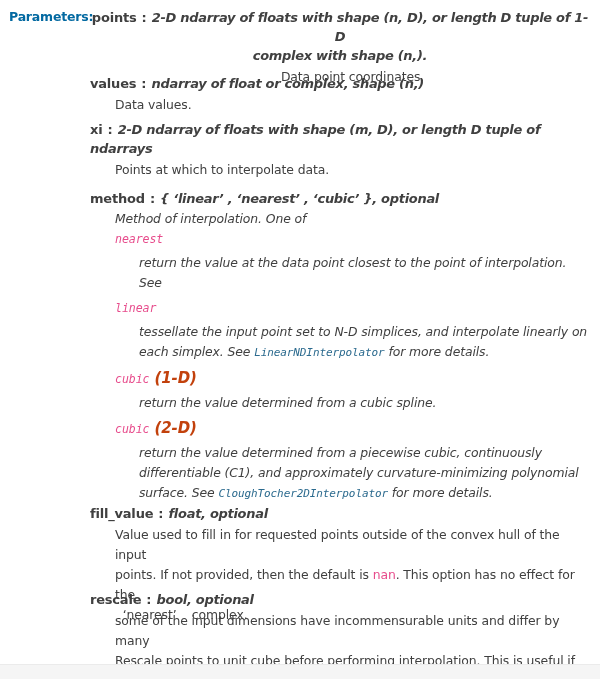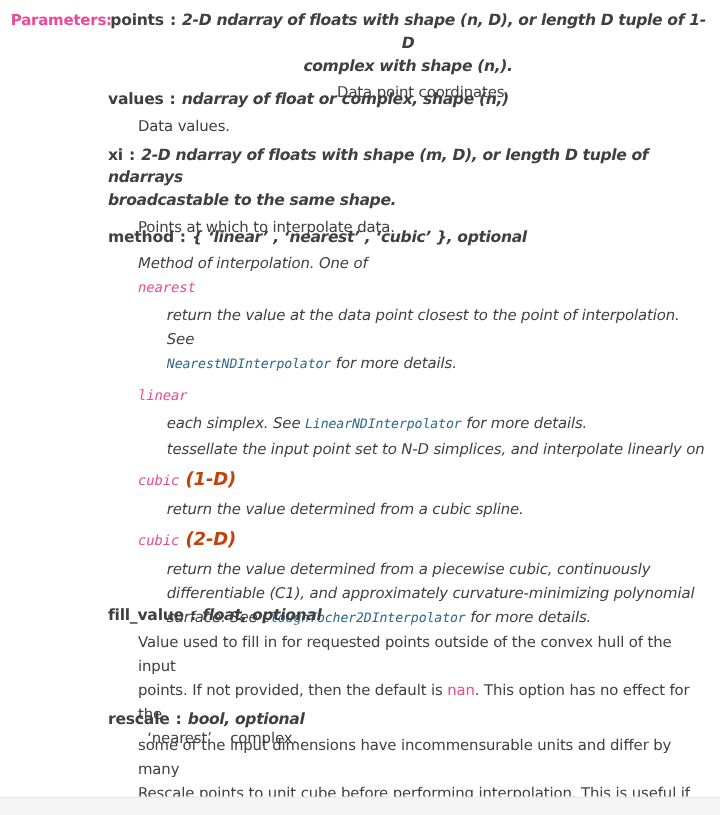--- a/index.html
+++ b/index.html
@@ -3,21 +3,21 @@
 <meta charset="utf-8">
 <style>
   html, body { margin: 0; padding: 0; }
   body {
     width: 600px; height: 679px; overflow: hidden; background: #ffffff;
     font-family: "DejaVu Sans", "Liberation Sans", sans-serif;
     color: #404040; position: relative;
   }
   .doc { position: absolute; left: 0; top: 0; width: 600px; height: 664px; overflow: hidden; }
   .field-label {
-    position: absolute; left: 9px; top: 9px; font-weight: bold; font-size: 12.5px; color: #ec4899;
+    position: absolute; left: 9px; top: 9px; font-weight: bold; font-size: 12.5px; color: #0369a1;
     letter-spacing: -0.2px;
   }
   .param { position: absolute; left: 90px; width: 500px; }
   .sig { font-size: 13px; line-height: 19px; color: #404040; }
   .pname { font-weight: bold; letter-spacing: -0.2px; }
   .colon { font-weight: bold; padding: 0 5px; }
   .ptype { font-style: italic; font-weight: bold; letter-spacing: -0.3px; }
   .desc { font-size: 12.4px; line-height: 20px; margin-left: 25px; color: #404040; margin-top: 2px; letter-spacing: -0.1px; }
   .sub-term { font-family: "DejaVu Sans Mono", "Liberation Mono", monospace; color: #e74c8c; font-size: 11.6px; }
   .sub-suffix { font-weight: bold; color: #c2410c; font-size: 15px; }
@@ -47,44 +47,42 @@
     <div class="sig">
       <span class="pname">values</span><span class="colon">:</span><span class="ptype">ndarray of float or complex, shape (n,)</span>
     </div>
     <div class="desc">Data values.</div>
   </div>
 
   <div class="param" style="top:120px;">
     <div class="sig">
       <span class="pname">xi</span><span class="colon">:</span><span class="ptype">2-D ndarray of floats with shape (m, D), or length D tuple of ndarrays</span>
     </div>
-    <div class="sig ptype">broadcastable to the same shape.</div>
     <div class="desc">Points at which to interpolate data.</div>
   </div>
 
   <div class="param" style="top:189px;">
     <div class="sig">
       <span class="pname">method</span><span class="colon">:</span><span class="ptype">{ ‘linear’ ,  ‘nearest’ ,  ‘cubic’ }, optional</span>
     </div>
     <div class="desc" style="margin-top:1px;font-style:italic;">
       <div>Method of interpolation. One of</div>
 
       <div style="margin-top:0px;">
         <div><span class="sub-term">nearest</span></div>
         <div class="sub-desc" style="margin-top:4px;">
           <div>return the value at the data point closest to the point of interpolation. See</div>
-          <div><span class="code-link">NearestNDInterpolator</span><span> for more details.</span></div>
         </div>
       </div>
 
       <div style="margin-top:5px;">
         <div><span class="sub-term">linear</span></div>
         <div class="sub-desc" style="margin-top:4px;">
+          <div>tessellate the input point set to N-D simplices, and interpolate linearly on</div>
           <div><span>each simplex. See </span><span class="code-link">LinearNDInterpolator</span><span> for more details.</span></div>
-          <div>tessellate the input point set to N-D simplices, and interpolate linearly on</div>
         </div>
       </div>
 
       <div style="margin-top:5px;">
         <div><span class="sub-term">cubic</span><span class="sub-suffix"> (1-D)</span></div>
         <div class="sub-desc" style="margin-top:4px;">
           <div>return the value determined from a cubic spline.</div>
         </div>
       </div>
 

